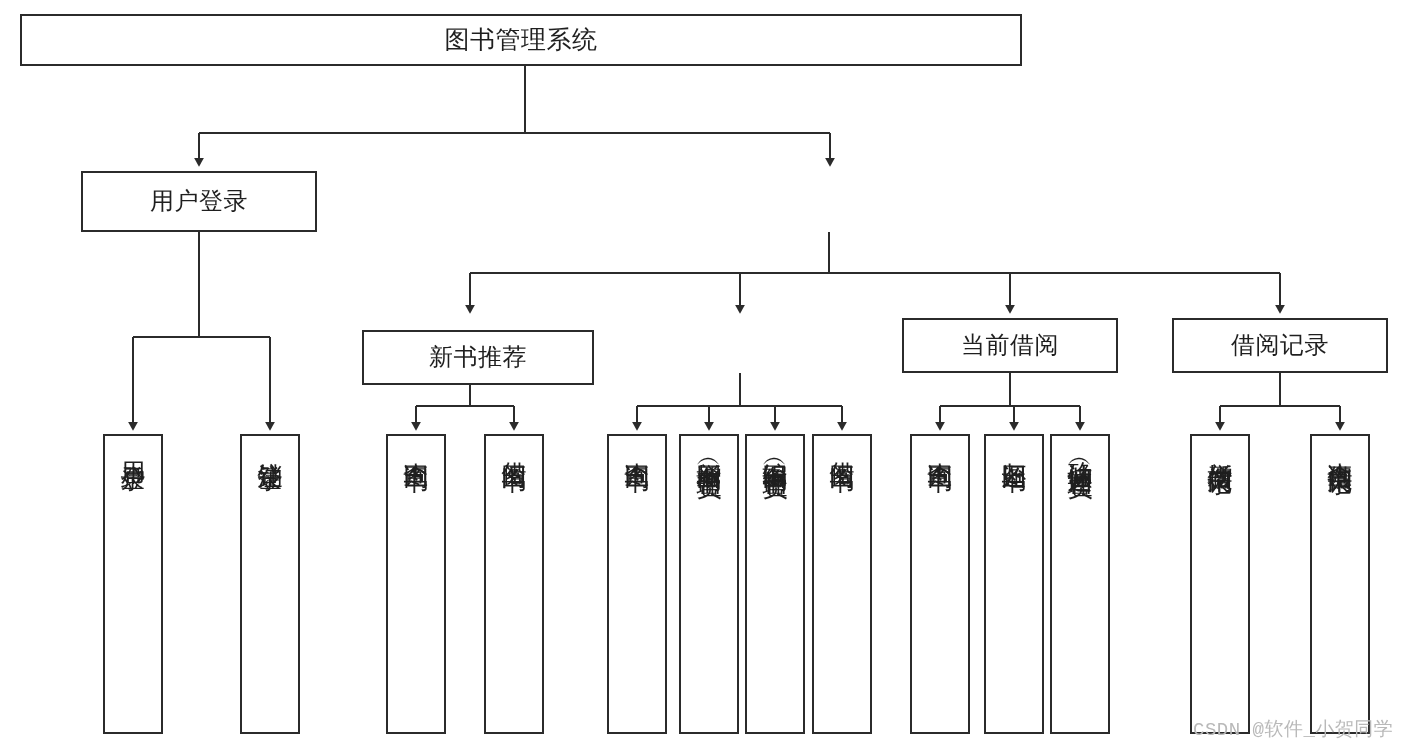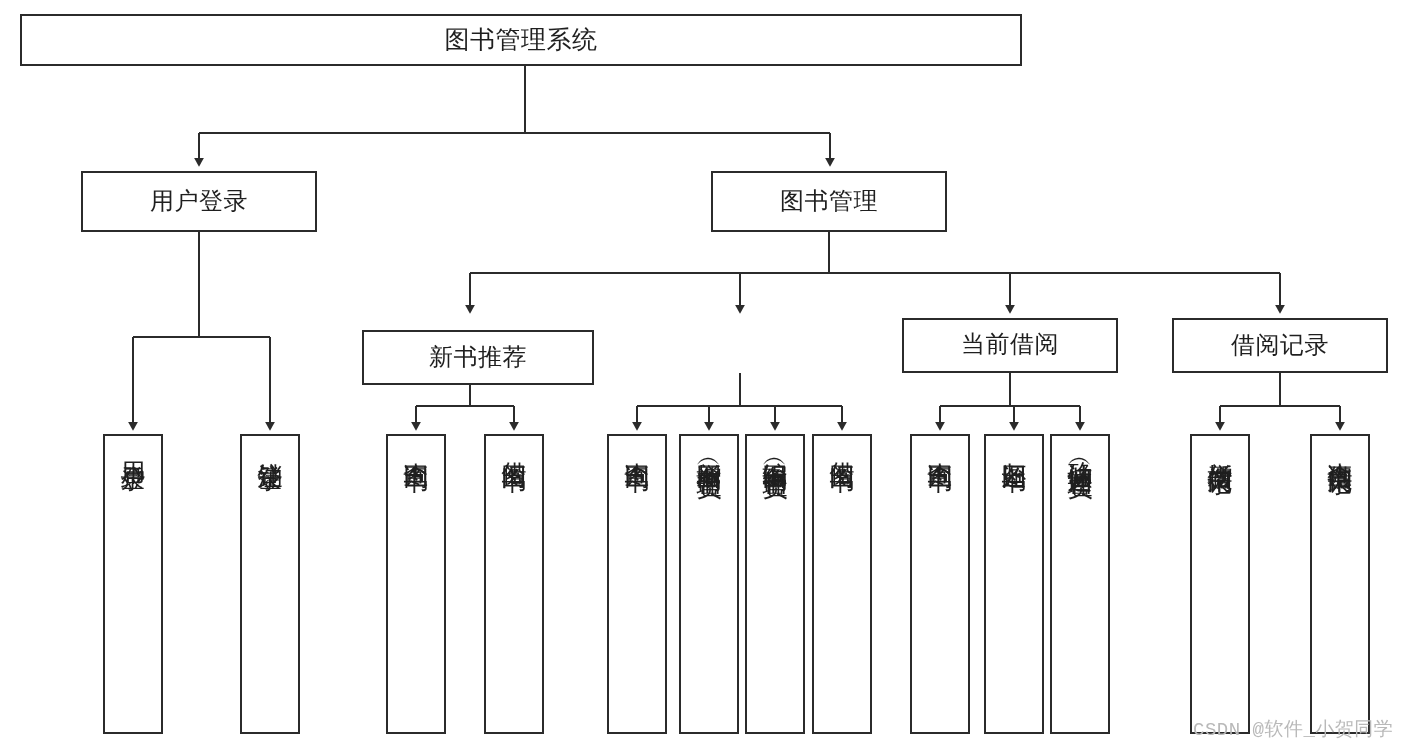--- a/index.html
+++ b/index.html
@@ -125,28 +125,25 @@
     </g>
   </svg>
 
   <div class="node h root" style="left:20px;top:14px;width:1002px;height:52px;">
     <span class="lbl">图书管理系统</span>
   </div>
 
   <div class="node h" style="left:81px;top:171px;width:236px;height:61px;">
     <span class="lbl">用户登录</span>
   </div>
-  <div class="node h" style="left:711px;top:171px;width:236px;height:61px;">
-    <span class="lbl">图书管理</span>
-  </div>
 
   <div class="node h" style="left:362px;top:330px;width:232px;height:55px;">
     <span class="lbl">新书推荐</span>
   </div>
-  <div class="node h" style="left:902px;top:318px;width:216px;height:55px;font-family:Liberation Mono, monospace;">
+  <div class="node h" style="left:902px;top:318px;width:216px;height:55px;">
     <span class="lbl">当前借阅</span>
   </div>
   <div class="node h" style="left:1172px;top:318px;width:216px;height:55px;">
     <span class="lbl">借阅记录</span>
   </div>
 
   <div class="node v" style="left:103px;top:434px;width:60px;height:300px;">
     <span class="lbl">用户登录</span>
   </div>
   <div class="node v" style="left:240px;top:434px;width:60px;height:300px;">

